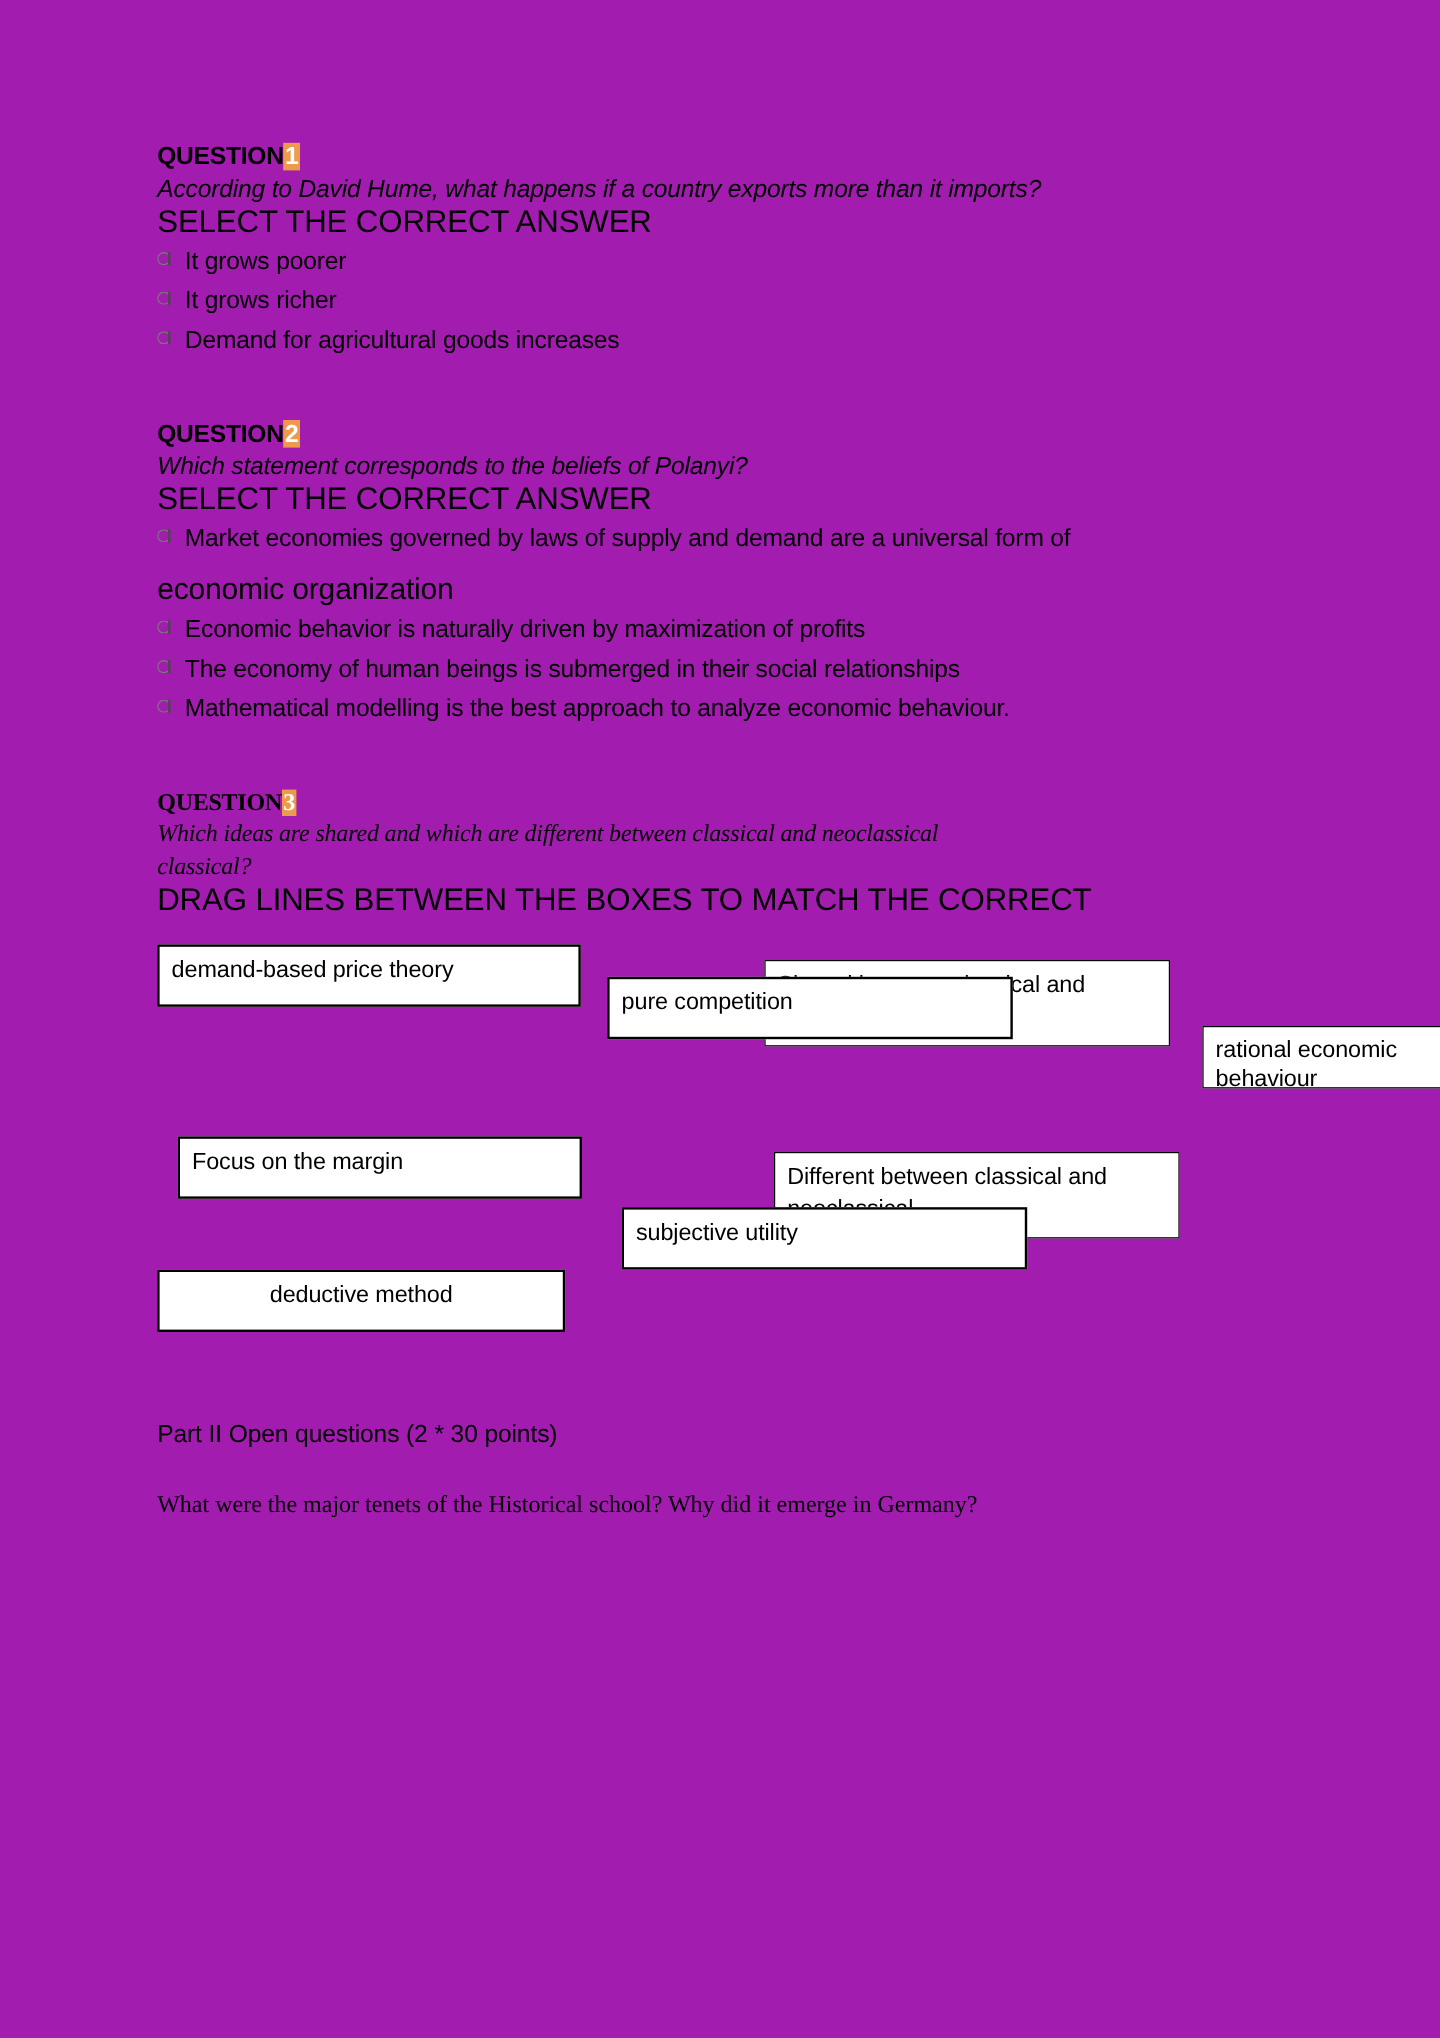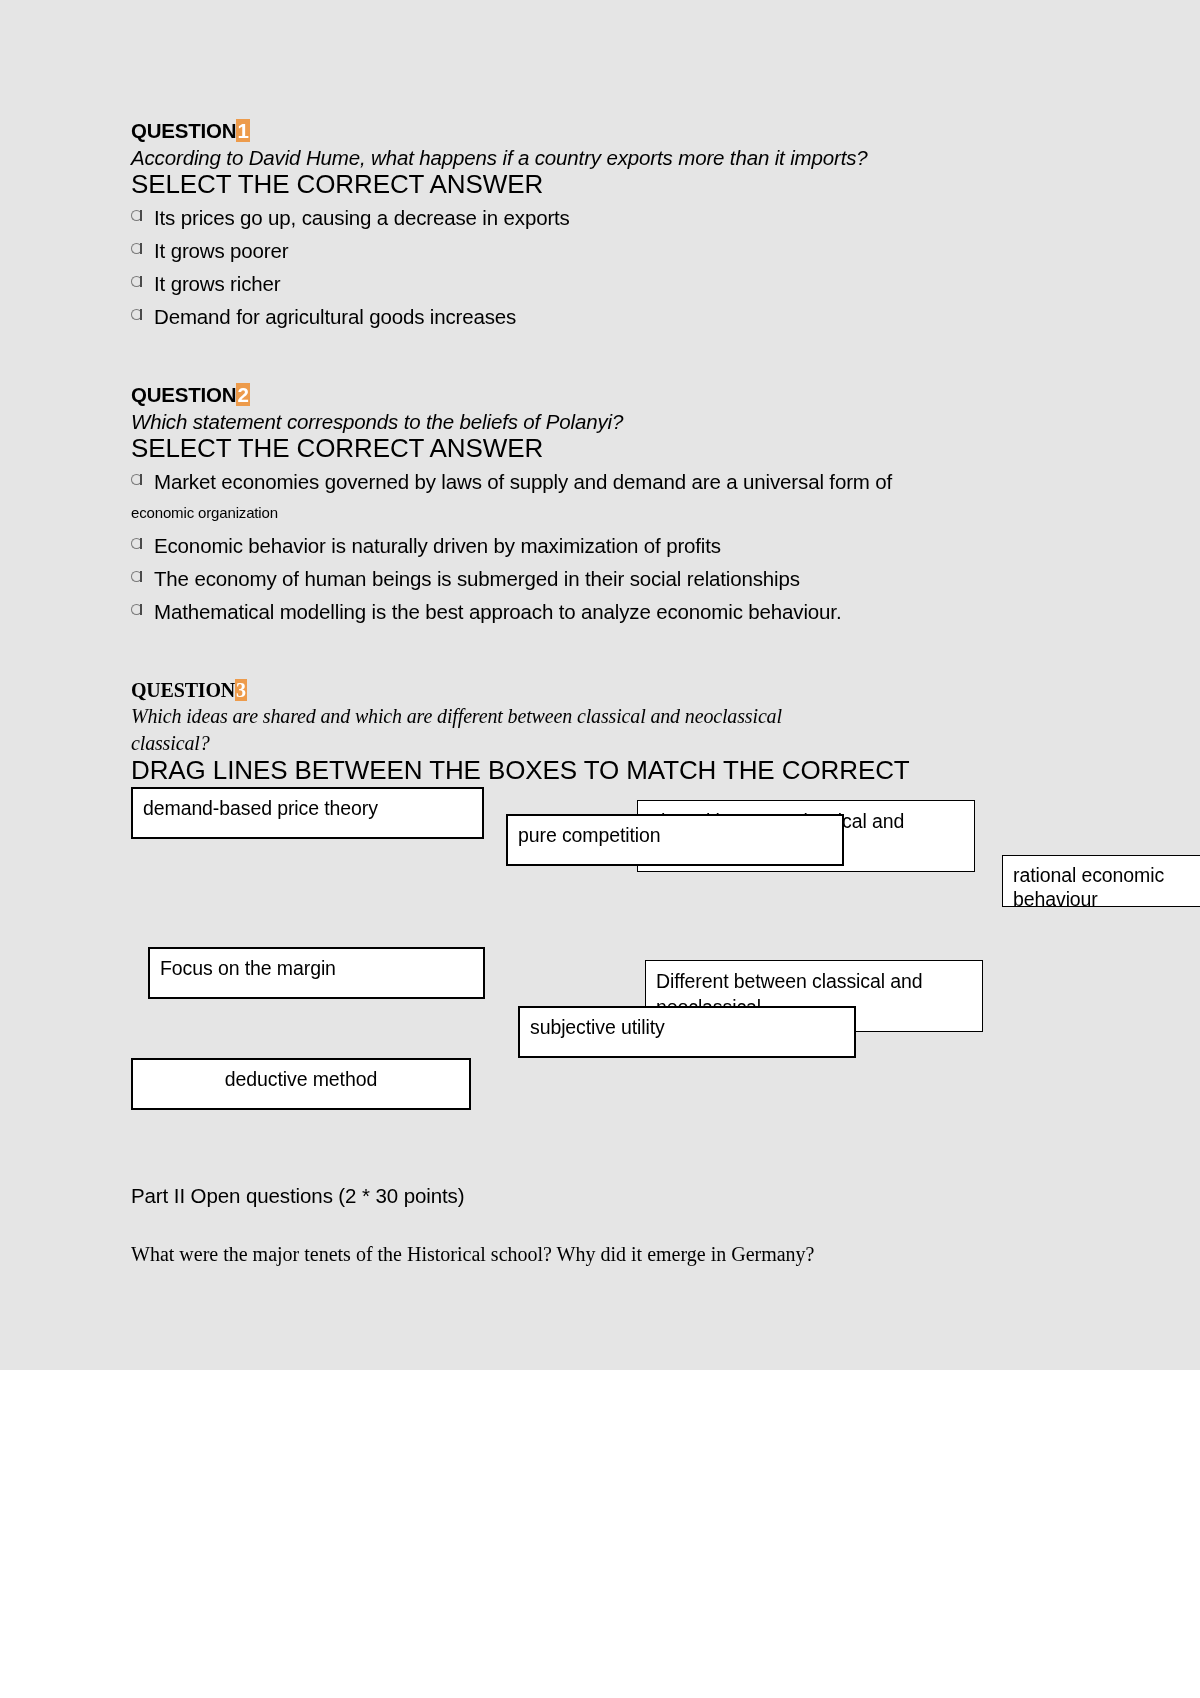--- a/index.html
+++ b/index.html
@@ -7,22 +7,22 @@
     padding: 0;
     background: #ffffff;
   }
   body {
     font-family: "Liberation Sans", sans-serif;
     color: #000000;
   }
   #page {
     position: relative;
     width: 1200px;
-    height: 1370px;
-    background: #e5e5e5;
+    height: 1698px;
+    background: #a21caf;
     overflow: hidden;
   }
   .content {
     position: absolute;
     left: 131px;
     top: 118px;
     width: 940px;
   }
 
   
@@ -91,24 +91,24 @@
   }
   .opt-bullet::after {
     content: "";
     position: absolute;
     left: 9px; top: 0px;
     width: 1.6px; height: 11px;
     background: #4a4a4a;
   }
   .opt-label { flex: 1 1 auto; }
   .opt-wrap {
-    font-size: 15px;
+    font-size: 25px;
     line-height: 27px;
     letter-spacing: -0.15px;
-    margin-top: 4px;
+    margin-top: 16px;
   }
 
   .gap-lg { height: 52px; }
 
   
   #diagram {
     position: absolute;
     left: 0;
     top: 770px;
     width: 1200px;
@@ -153,24 +153,20 @@
 
   <div class="content">
 
     <div>
       <div class="q-head"><span>QUESTION</span><span class="q-num">1</span></div>
       <div class="q-text">According to David Hume, what happens if a country exports more than it imports?</div>
       <div class="instruct">SELECT THE CORRECT ANSWER</div>
 
       <div class="opt">
         <span class="opt-bullet"></span>
-        <span class="opt-label">Its prices go up, causing a decrease in exports</span>
-      </div>
-      <div class="opt">
-        <span class="opt-bullet"></span>
         <span class="opt-label">It grows poorer</span>
       </div>
       <div class="opt">
         <span class="opt-bullet"></span>
         <span class="opt-label">It grows richer</span>
       </div>
       <div class="opt">
         <span class="opt-bullet"></span>
         <span class="opt-label">Demand for agricultural goods increases</span>
       </div>

